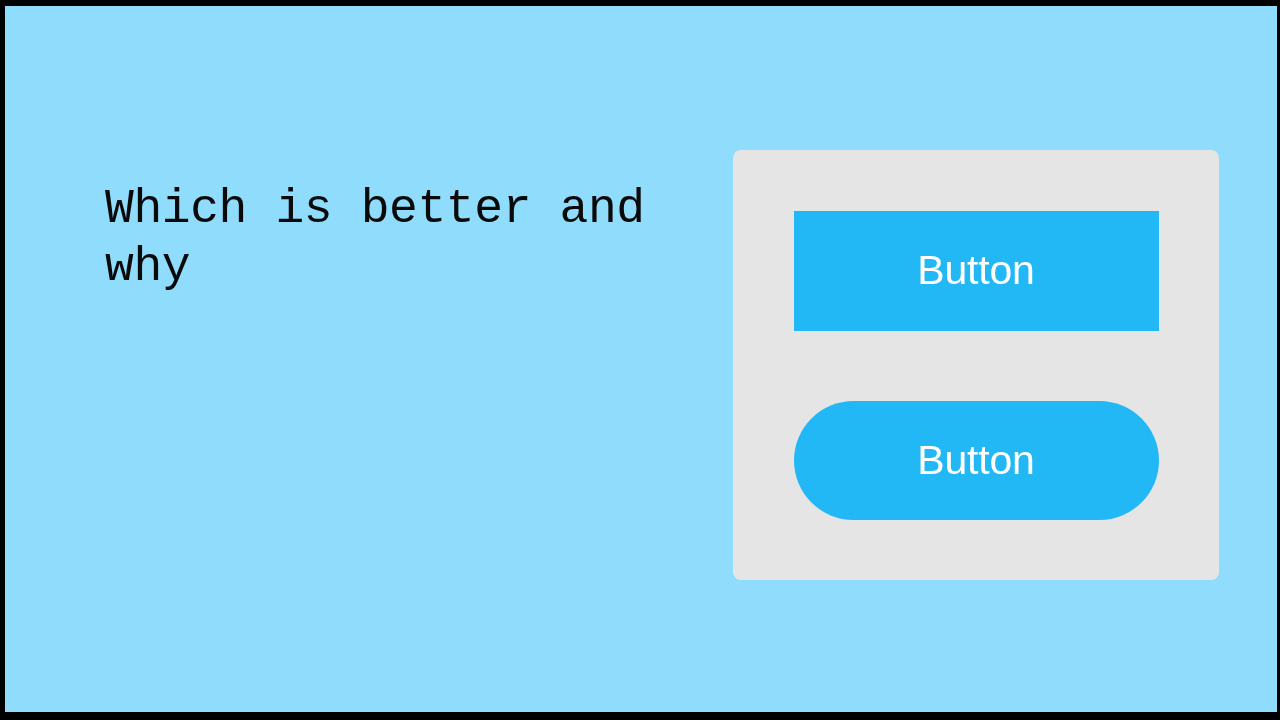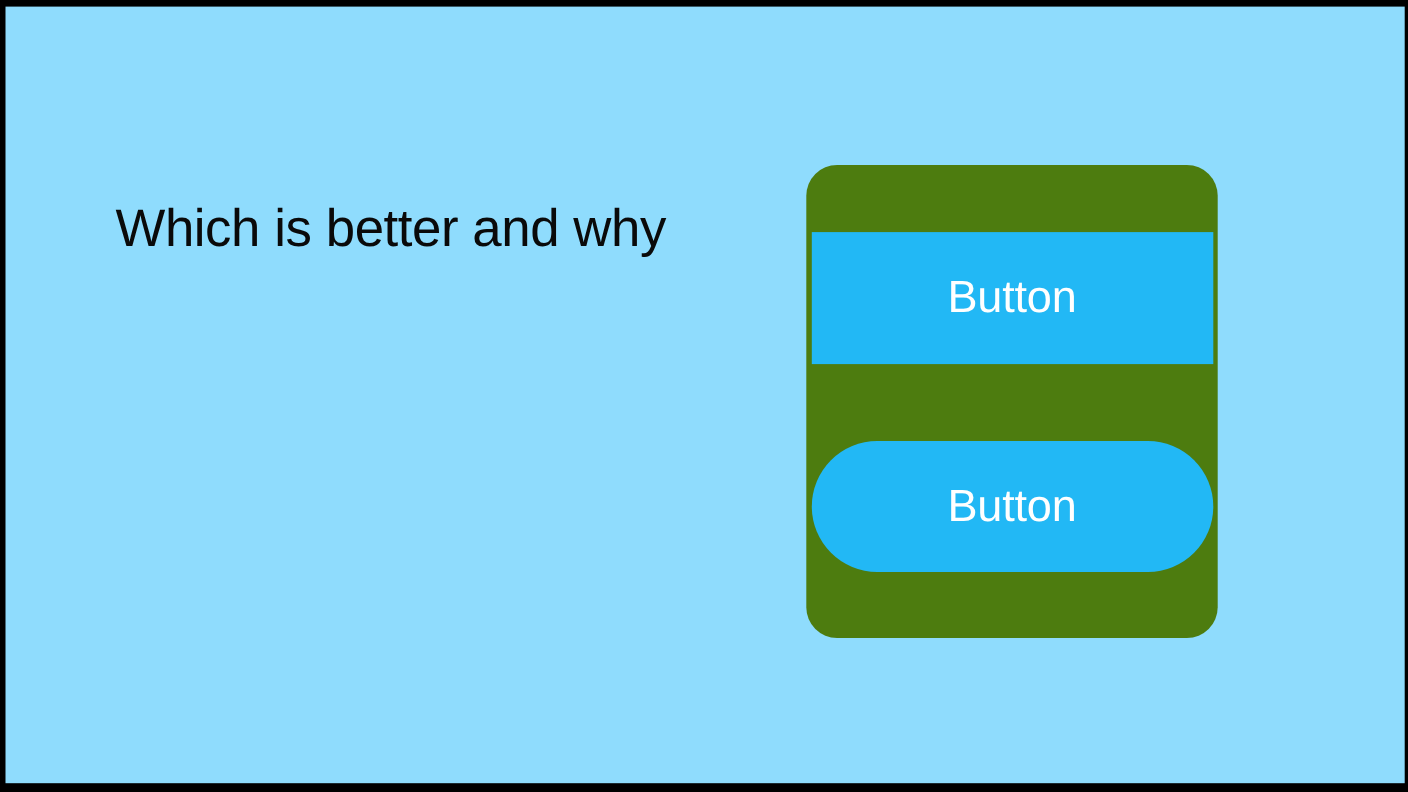--- a/index.html
+++ b/index.html
@@ -48,31 +48,32 @@
     white-space:pre-line;
   }
 
   #page-subtitle {
     margin-top:19px;
     font-size:48px;
     font-weight:normal;
     line-height:58px;
     letter-spacing:-0.4px;
     color:#0A0A0A;
+    font-family:Liberation Mono, monospace;
   }
 
   
   #demo-card {
     position:absolute;
     left:728px;
     top:144px;
-    width:374px;
+    width:486px;
     height:430px;
-    background:#4d7c0f;
-    border-radius:28px;
+    background:#e5e5e5;
+    border-radius:8px;
     display:flex;
     flex-direction:column;
     align-items:center;
     justify-content:center;
   }
 
   .demo-button {
     width:365px;
     height:120px;
     background:#22B8F5;

